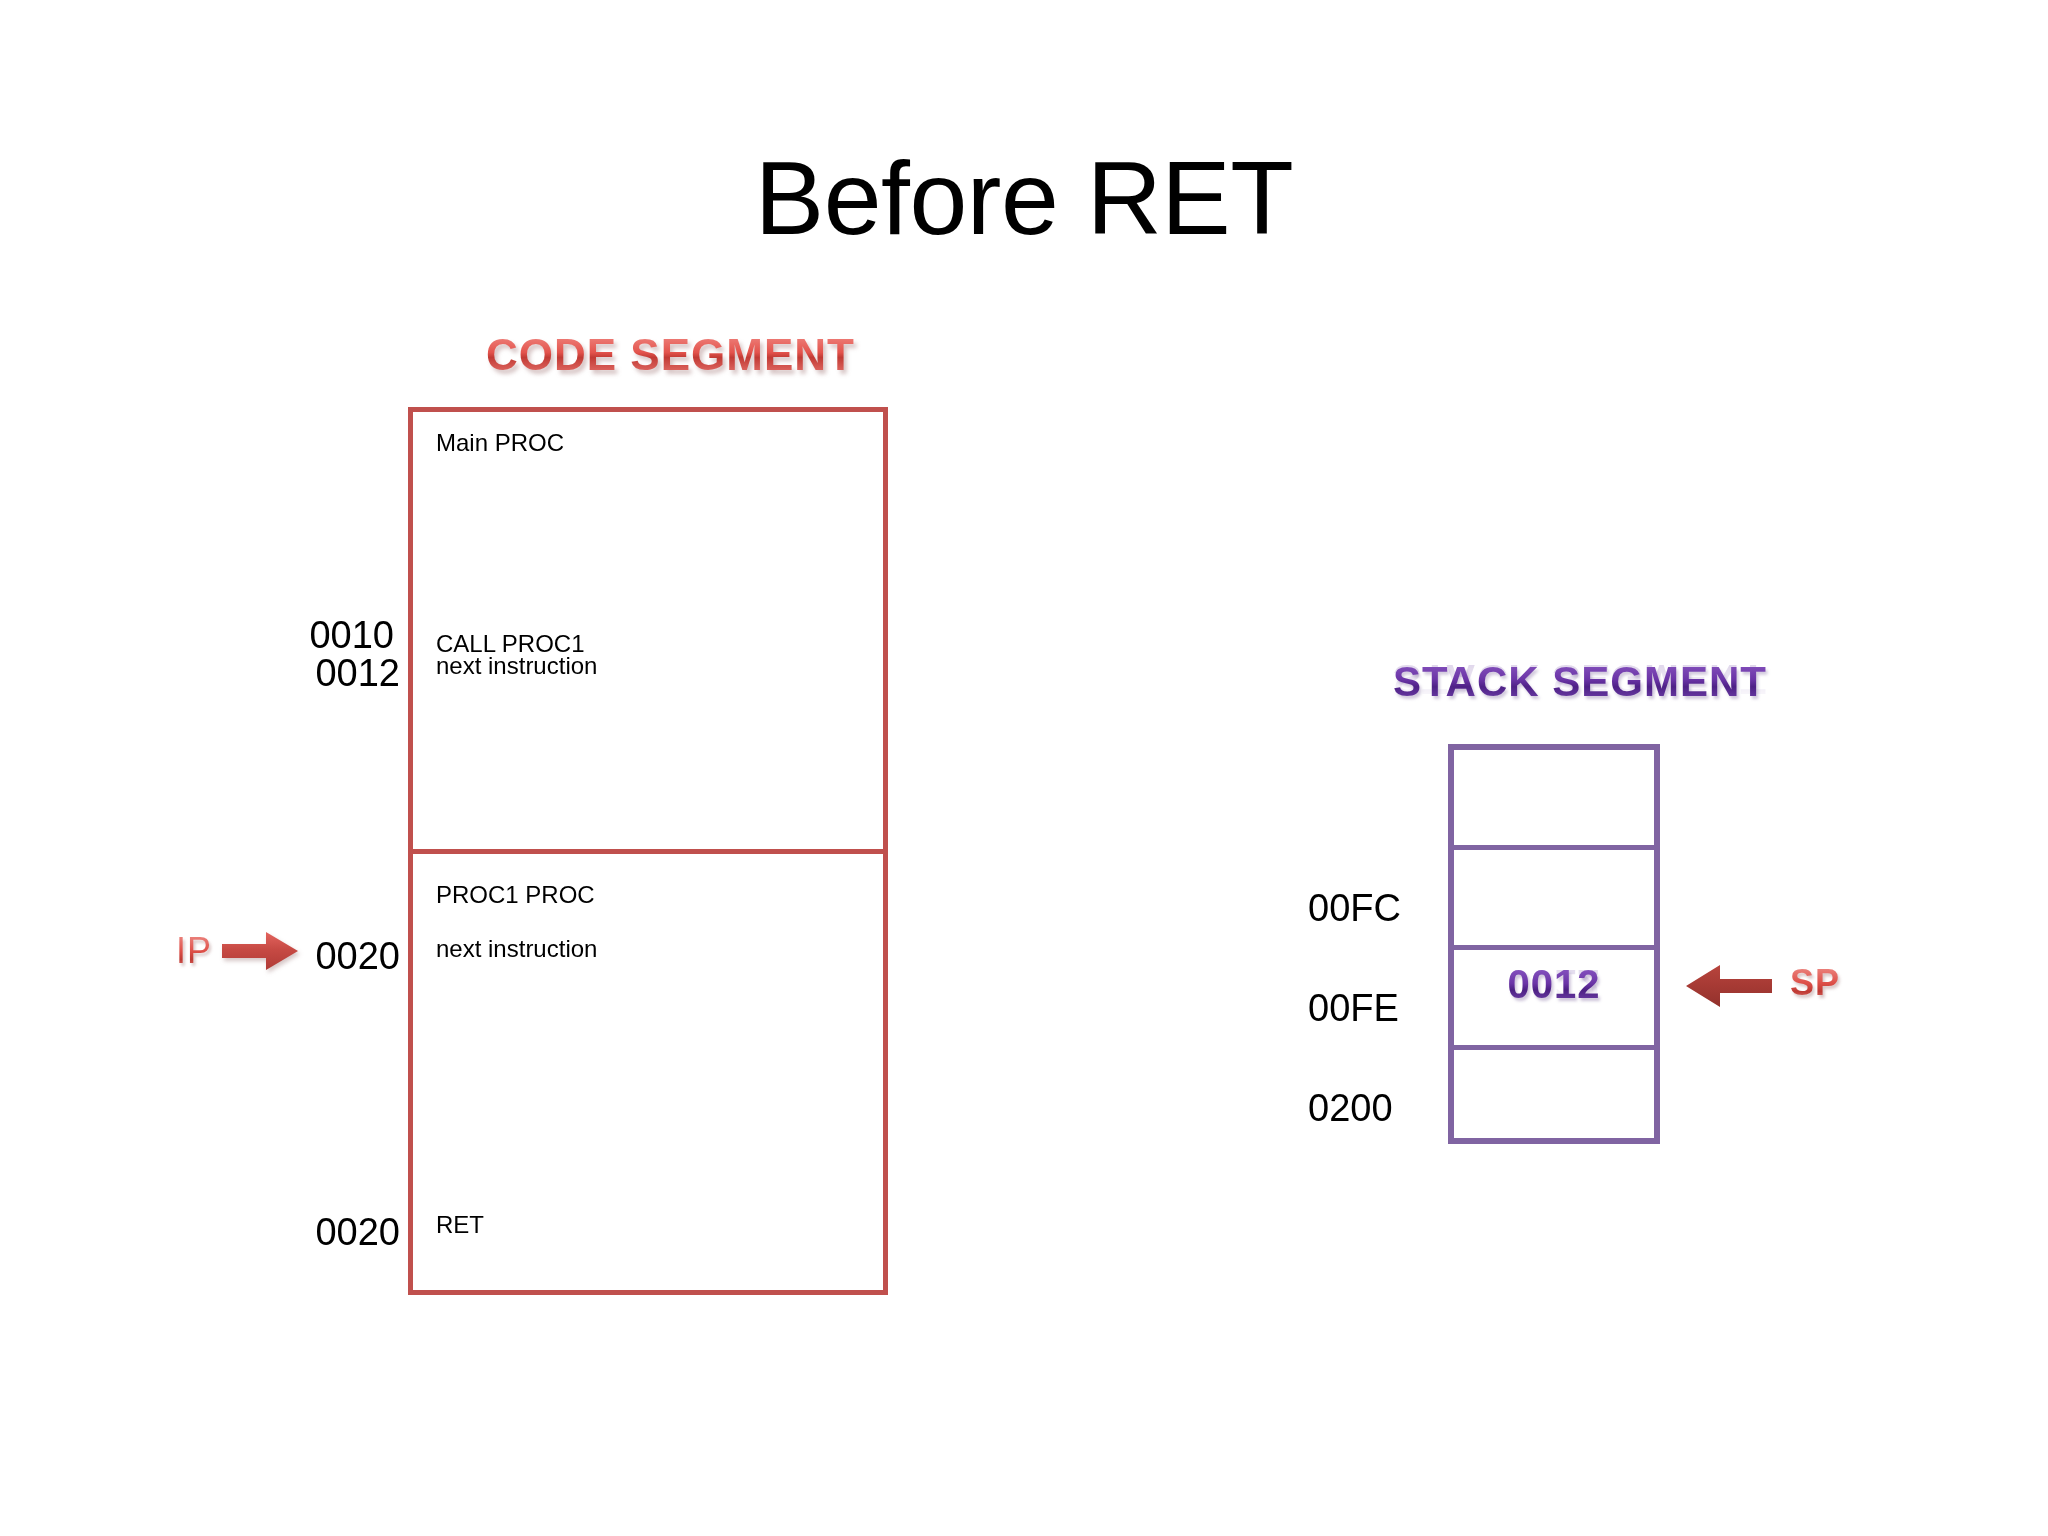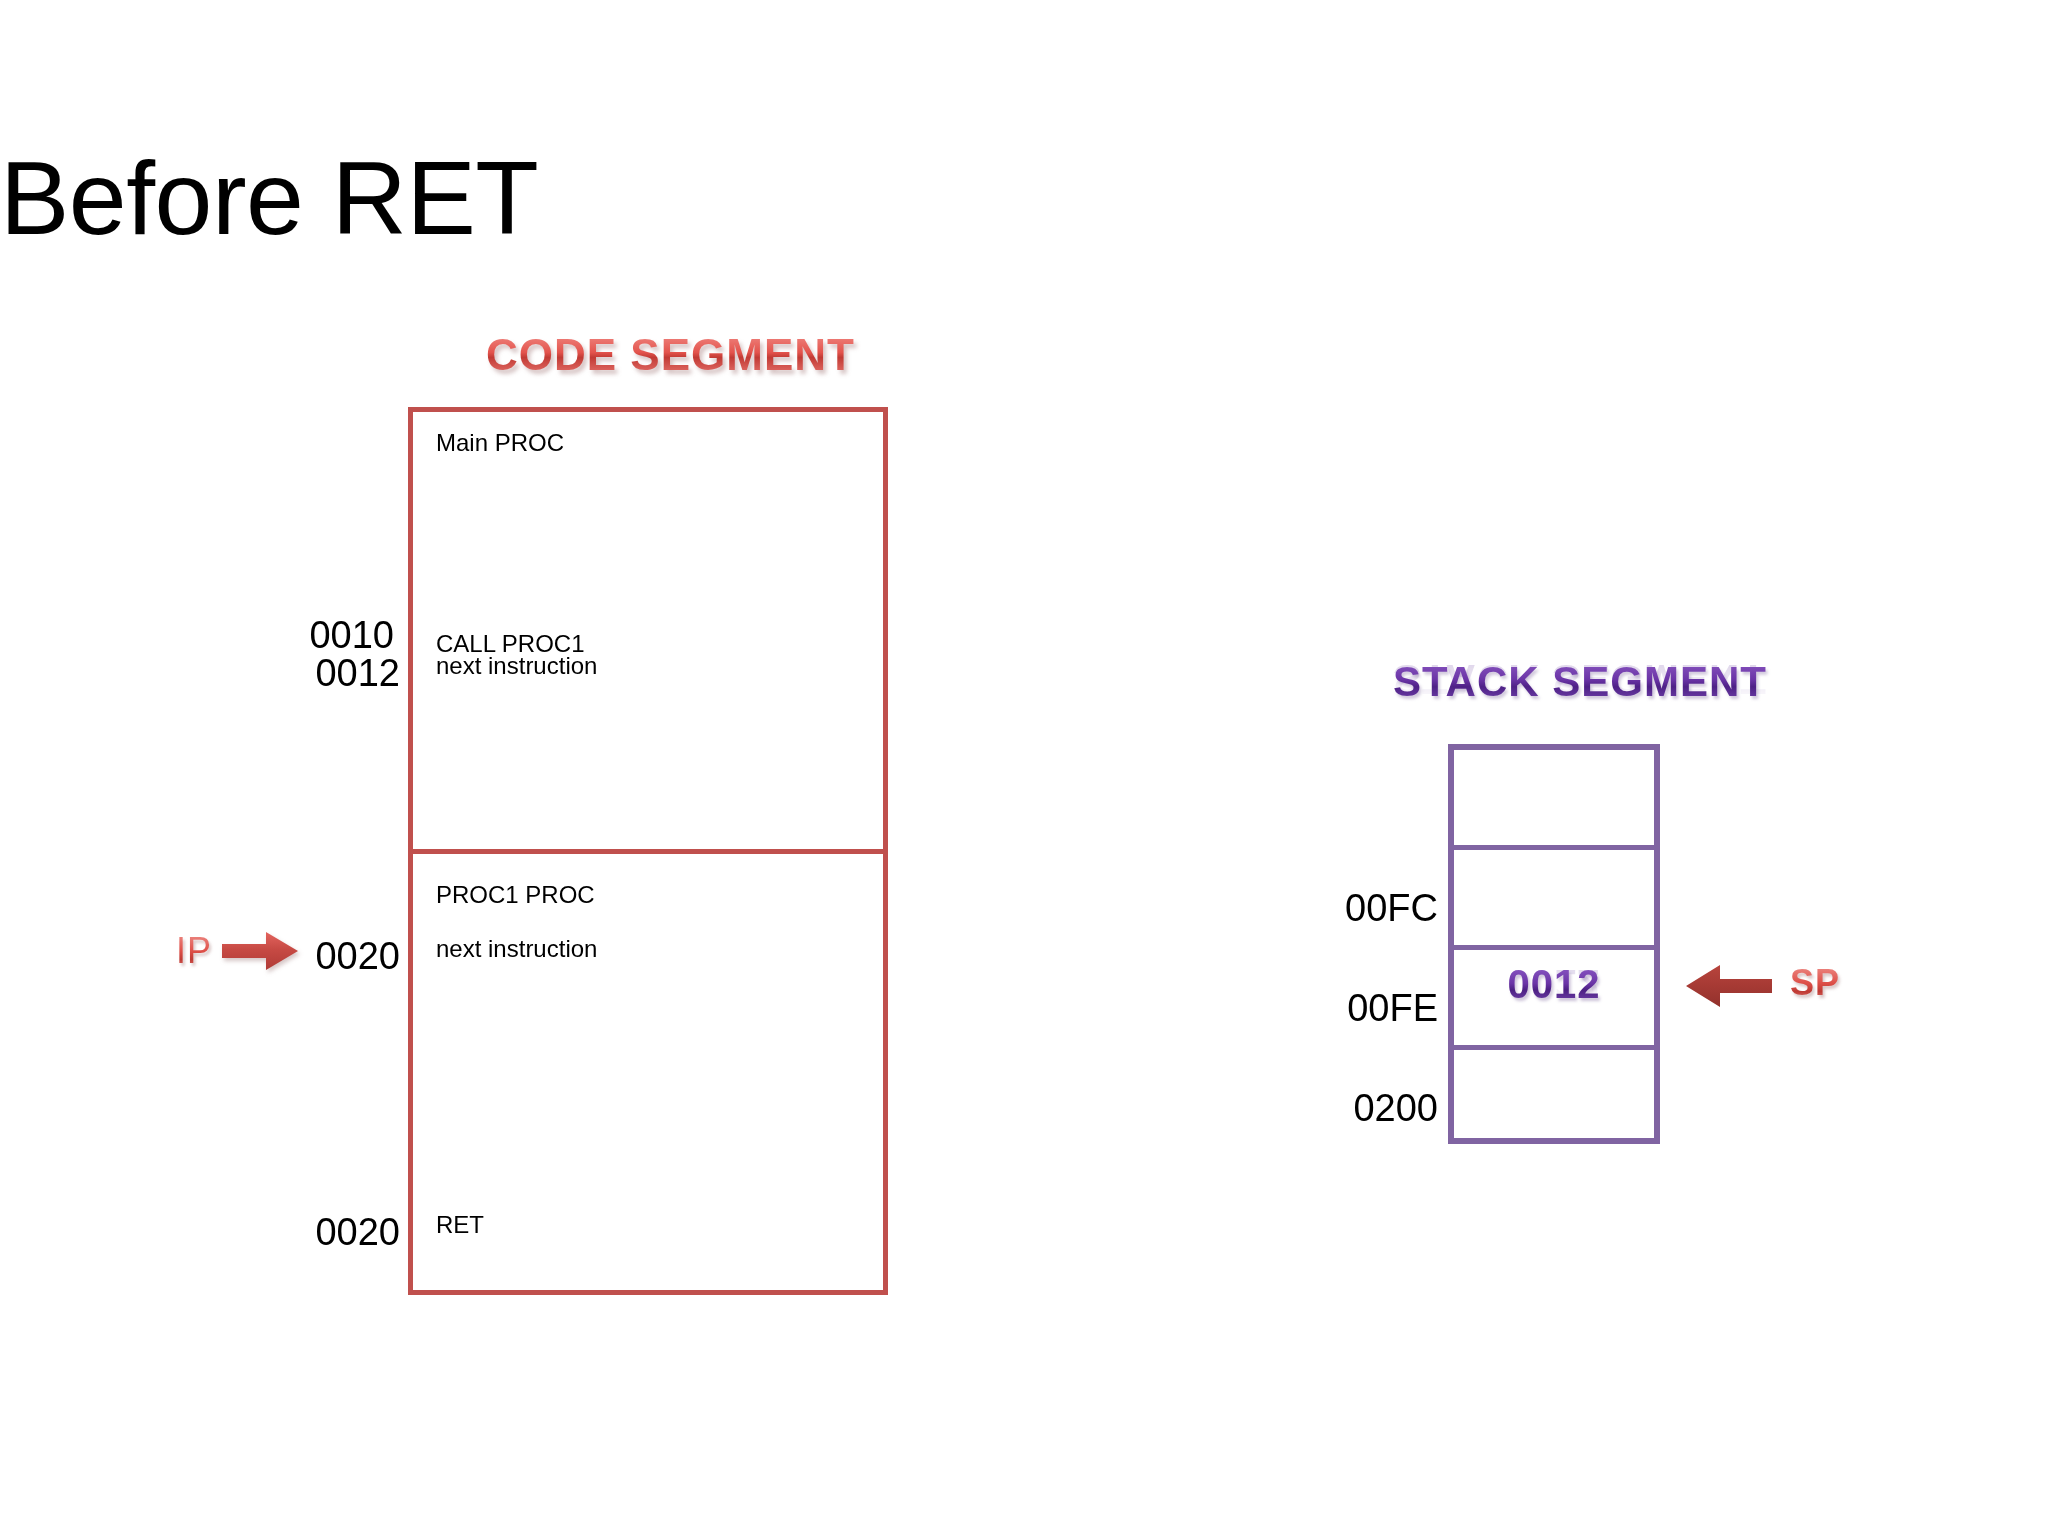--- a/index.html
+++ b/index.html
@@ -15,21 +15,21 @@
     font-family: "Liberation Sans", sans-serif;
     color: #000000;
   }
 
   
   #slide-title {
     position: absolute;
     left: 0;
     top: 146px;
     width: 2048px;
-    text-align: left;
+    text-align: center;
     font-size: 104px;
     line-height: 1.0;
     font-weight: 400;
     color: #000000;
     letter-spacing: -0.5px;
     white-space: nowrap;
   }
 
   
   .wordart {
@@ -181,21 +181,21 @@
   #stack-row-1 { top: 100px; }
   #stack-row-2 { top: 200px; }
   #stack-row-3 { top: 300px; }
 
   .stack-addr {
     position: absolute;
     font-size: 38px;
     line-height: 1.08;
     color: #000000;
     width: 130px;
-    text-align: right;
+    text-align: left;
     white-space: nowrap;
   }
   #stack-addr-00fc { left: 1308px; top: 888px; }
   #stack-addr-00fe { left: 1308px; top: 988px; }
   #stack-addr-0100 { left: 1308px; top: 1088px; }
 
   #stack-value-0012 {
     position: absolute;
     left: 1448px;
     top: 962px;

